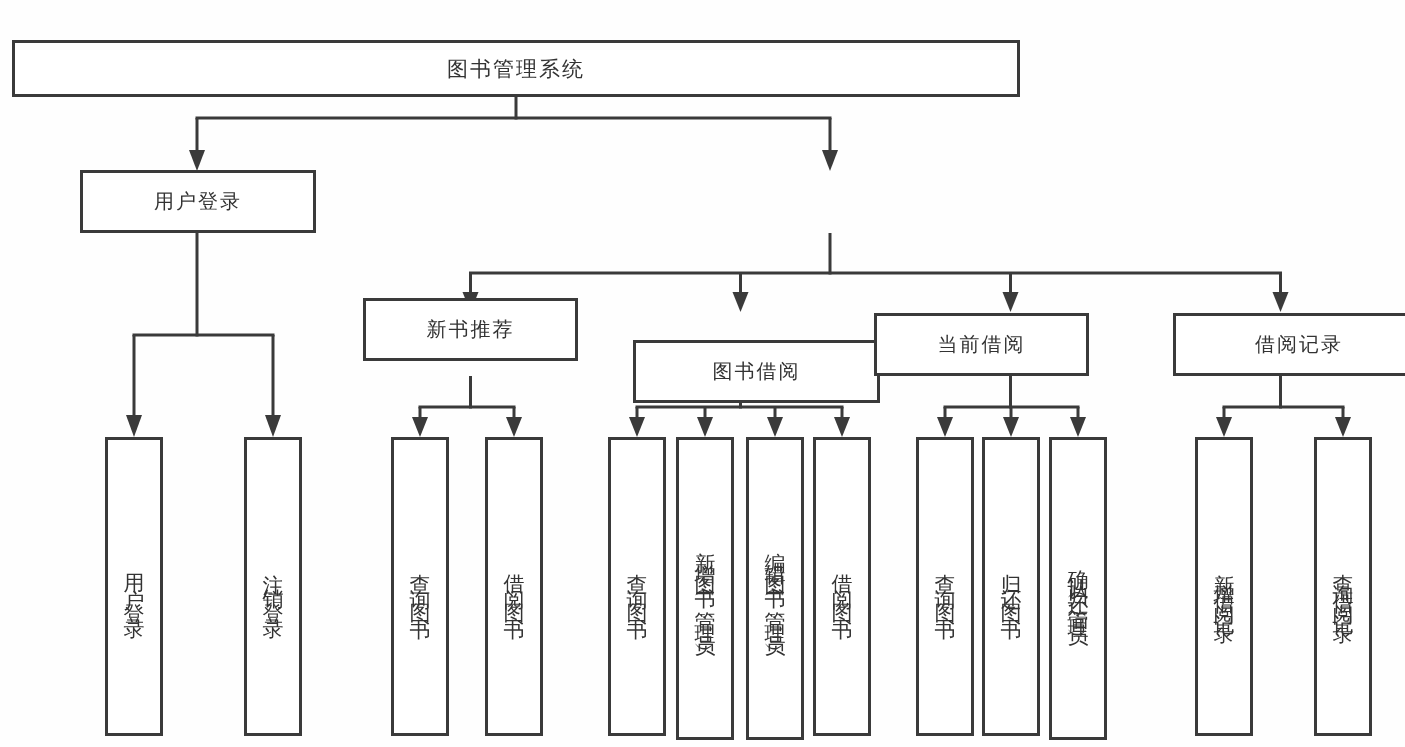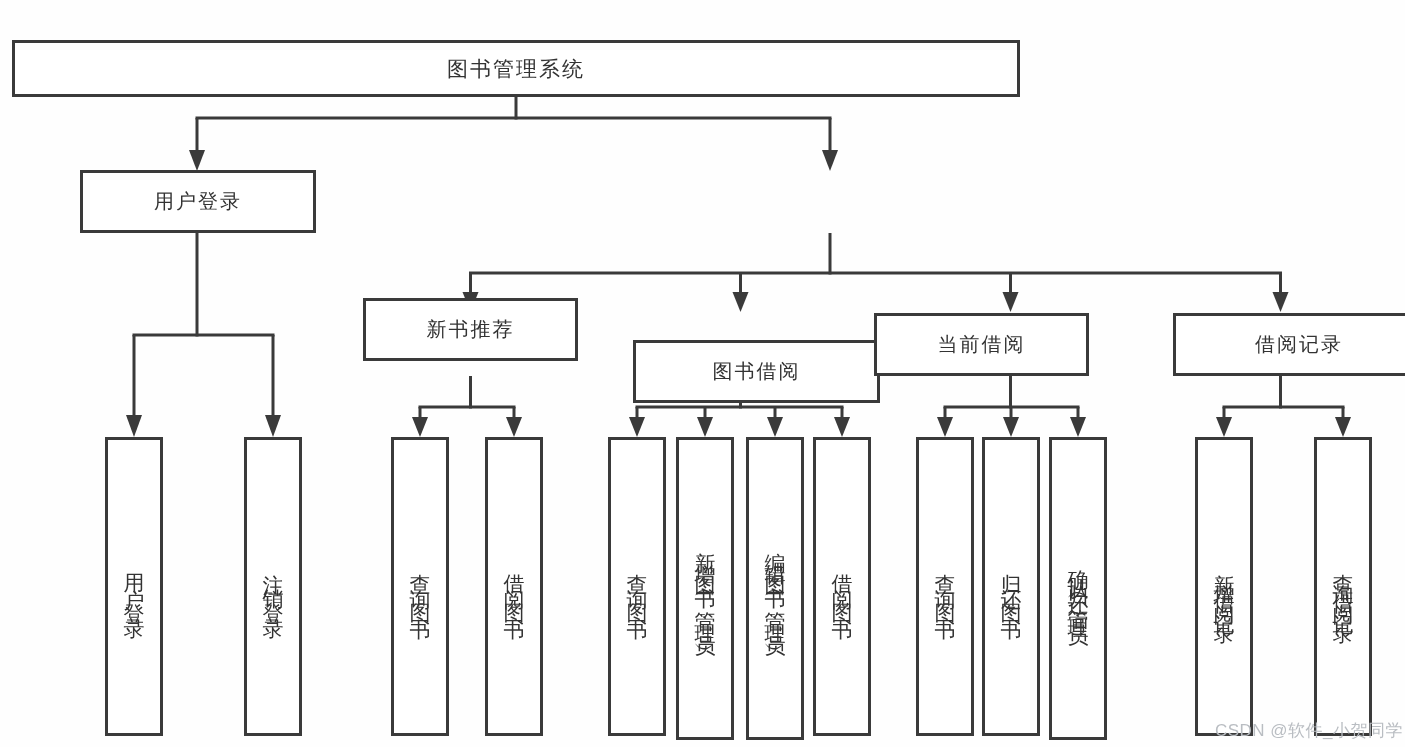--- a/index.html
+++ b/index.html
@@ -171,15 +171,14 @@
     <span>确认归还（管理员）</span>
   </div>
 
   <div class="node v-node ls6" style="left:1195px;top:437px;width:58px;height:299px;">
     <span>新增借阅记录</span>
   </div>
   <div class="node v-node ls6" style="left:1314px;top:437px;width:58px;height:299px;">
     <span>查询借阅记录</span>
   </div>
 
-  <div id="watermark">CSDN @软件_小贺同学</div>
 
 </div>
 
 </body></html>

